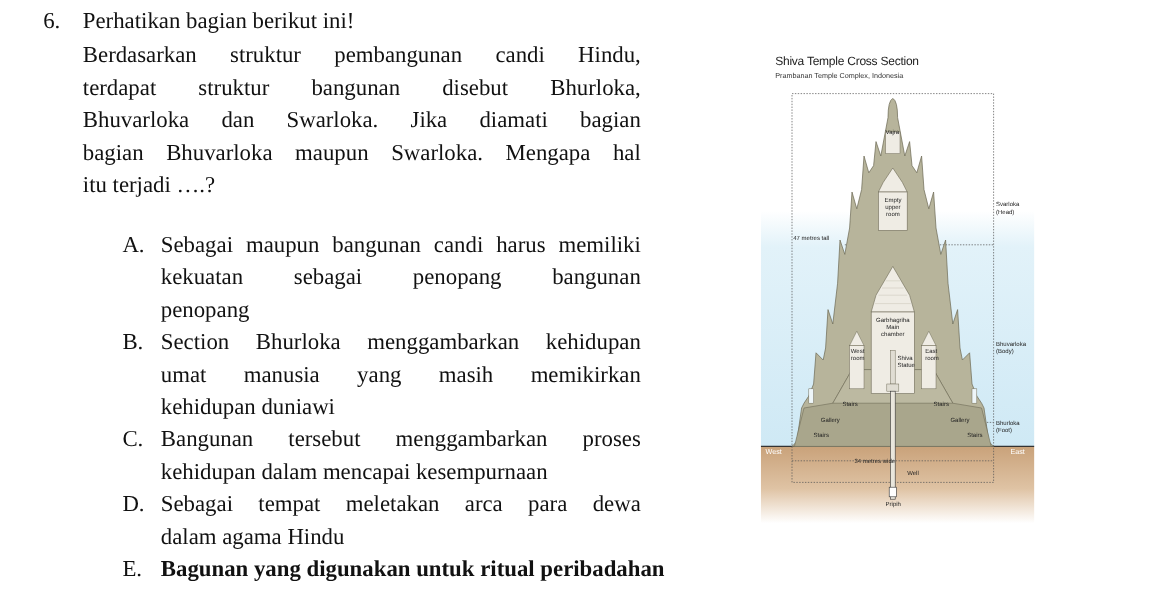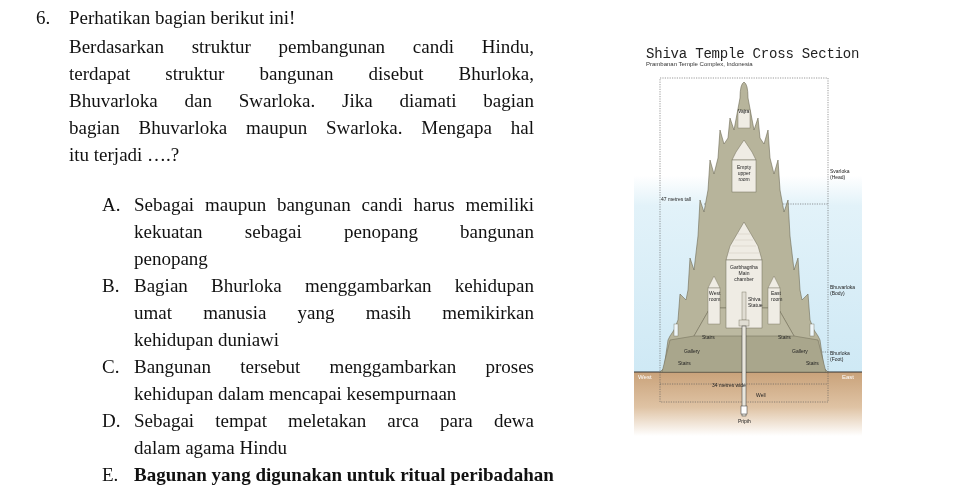--- a/index.html
+++ b/index.html
@@ -12,22 +12,22 @@
   .stem .line { display:block; text-align:justify; text-align-last:justify; height:27px; }
   .stem .line.last { text-align-last:left; }
   .options { position:absolute; left:102px; top:191px; width:432px; font-size:19px; line-height:27px; }
   .opt { position:relative; padding-left:32px; }
   .opt .letter { position:absolute; left:0; top:0; }
   .opt .line { display:block; height:27px; text-align:justify; text-align-last:justify; white-space:nowrap; }
   .opt .line.last { text-align-last:left; }
   .opt.wide .line { white-space:nowrap;font-weight:bold; }
 
   .figure { position:absolute; left:634px; top:40px; width:228px; height:396px; }
-  .fig-title { position:absolute; left:12px; top:6px; font-family:Liberation Mono, monospace;
-               font-size:14px; color:#222; letter-spacing:-0.2px; }
+  .fig-title { position:absolute; left:12px; top:6px; font-family:Liberation Sans, sans-serif;
+               font-size:10px; color:#222; letter-spacing:-0.2px; }
   .fig-sub { position:absolute; left:12px; top:21px; font-family:"Liberation Sans", sans-serif;
              font-size:6px; color:#333; }
   .lbl { position:absolute; font-family:"Liberation Sans", sans-serif; font-size:5px; color:#222; line-height:6px; }
   .lbl.white { color:#fff; }
 </style>
 </head>
 <body>
 
 <div class="qnum">6.</div>
 <div class="qhead">Perhatikan bagian berikut ini!</div>
@@ -42,21 +42,21 @@
 
 <div class="options">
   <div class="opt">
     <span class="letter">A.</span>
     <span class="line">Sebagai maupun bangunan candi harus memiliki</span>
     <span class="line">kekuatan sebagai penopang bangunan</span>
     <span class="line last">penopang</span>
   </div>
   <div class="opt">
     <span class="letter">B.</span>
-    <span class="line">Bagian Bhurloka menggambarkan kehidupan</span>
+    <span class="line">Section Bhurloka menggambarkan kehidupan</span>
     <span class="line">umat manusia yang masih memikirkan</span>
     <span class="line last">kehidupan duniawi</span>
   </div>
   <div class="opt">
     <span class="letter">C.</span>
     <span class="line">Bangunan tersebut menggambarkan proses</span>
     <span class="line last">kehidupan dalam mencapai kesempurnaan</span>
   </div>
   <div class="opt">
     <span class="letter">D.</span>

